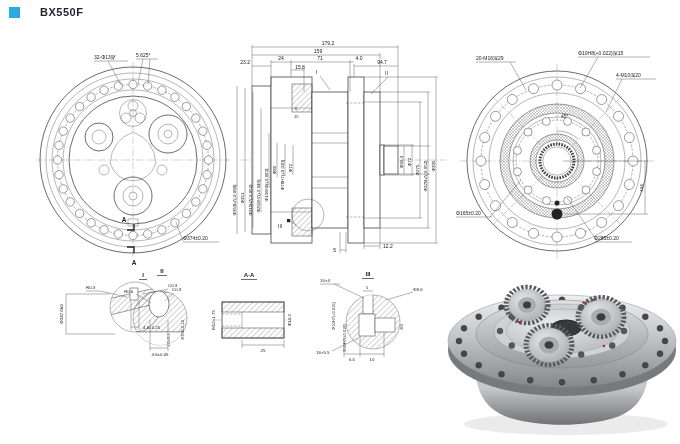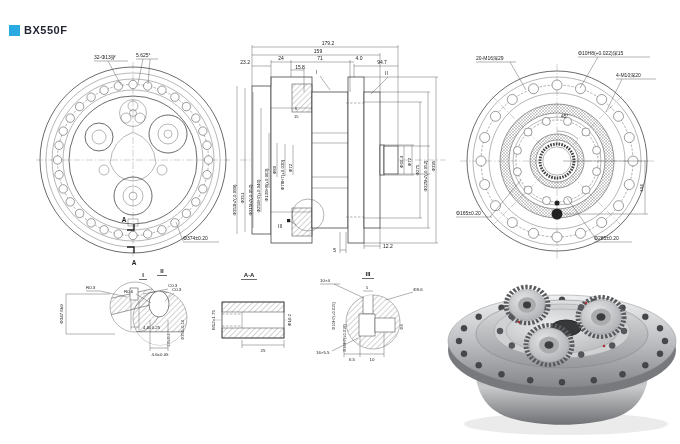--- a/index.html
+++ b/index.html
@@ -1,18 +1,18 @@
 <!DOCTYPE html>
 <html><head>
 <meta charset="utf-8">
 <style>
   html,body{margin:0;padding:0;background:#fff;}
   .page{position:relative;width:680px;height:444px;background:#fff;overflow:hidden;
         font-family:"Liberation Sans",sans-serif;}
-  .header{position:absolute;top:24px;left:9px;display:flex;align-items:center;gap:4px;z-index:5;}
+  .header{position:absolute;top:6px;left:9px;display:flex;align-items:center;gap:20px;z-index:5;}
   .accent{width:11px;height:11px;background:#29abe2;display:inline-block;}
   .title{font-size:11px;font-weight:bold;color:#1f2430;letter-spacing:.5px;}
   svg{position:absolute;top:0;left:0;}
   .ln{stroke:#3a3a3a;stroke-width:.75;fill:none;}
   .lt{stroke:#4a4a4a;stroke-width:.4;fill:none;}
   .cl{stroke:#888;stroke-width:.4;stroke-dasharray:7 2 1.5 2;fill:none;}
   .dm{stroke:#555;stroke-width:.45;fill:none;}
   .dsh{stroke:#555;stroke-width:.45;stroke-dasharray:2.5 1.5;fill:none;}
   .body{fill:#fff;stroke:#3a3a3a;stroke-width:.75;}
   .hr{fill:url(#ph);stroke:#3a3a3a;stroke-width:.5;}

